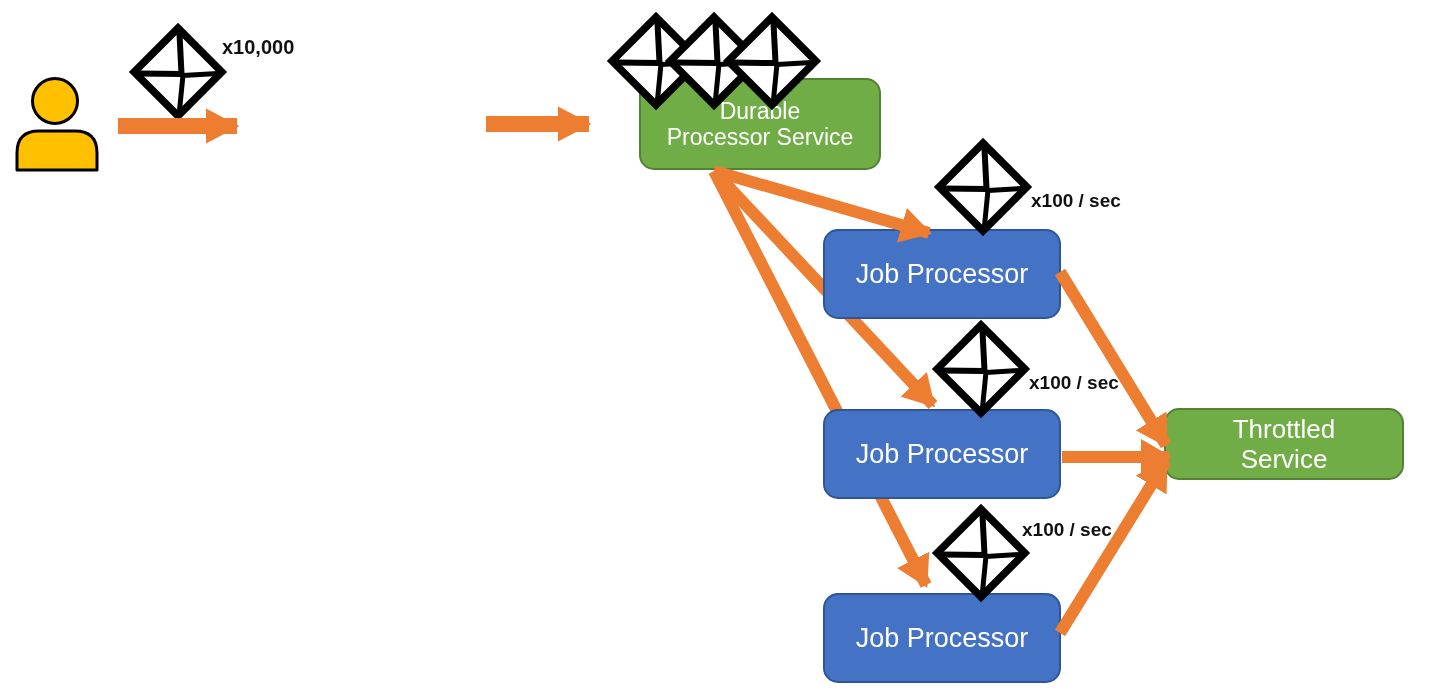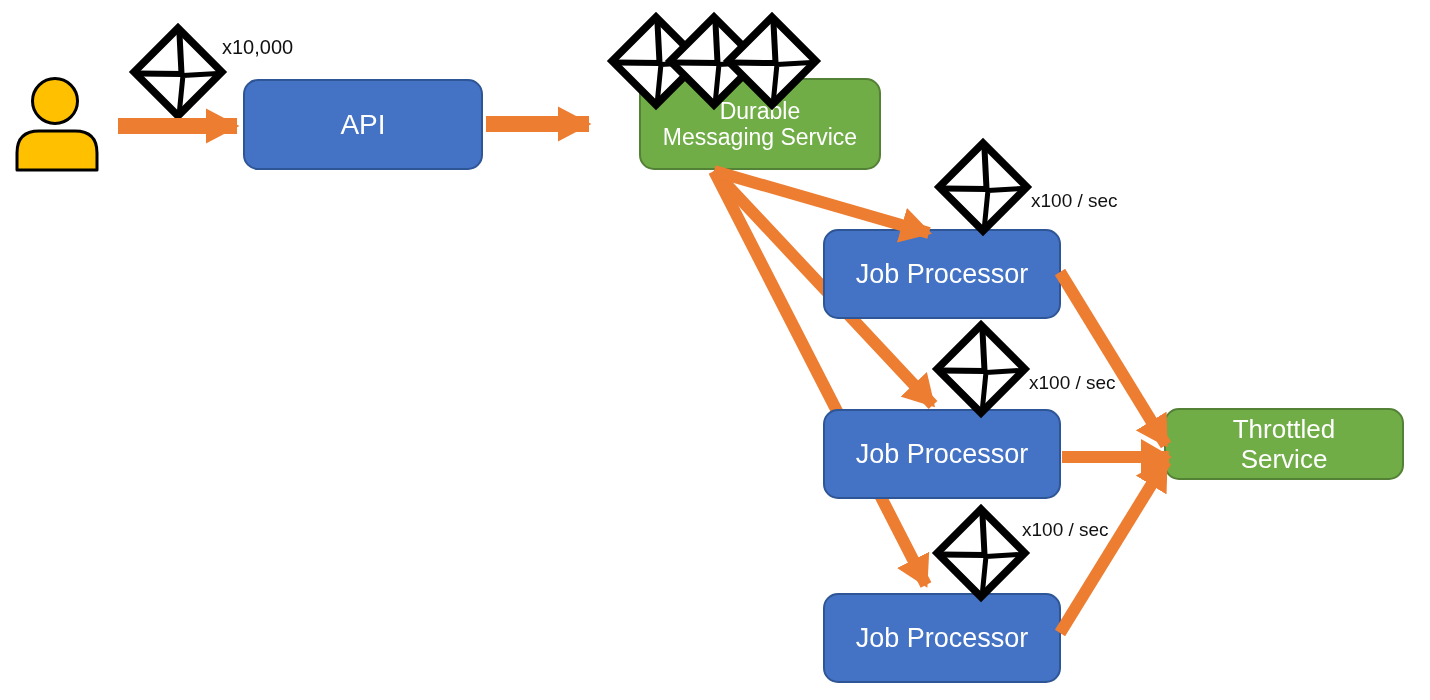--- a/index.html
+++ b/index.html
@@ -22,21 +22,21 @@
   .green{background:var(--box-green);border:2px solid var(--box-green-border);margin-left:44px;}
   #api-node{left:243px;top:79px;width:240px;height:91px;font-size:28px;}
   #dms-node{left:595px;top:78px;width:242px;height:92px;font-size:23px;line-height:26px;}
   #jp1-node{left:823px;top:229px;width:238px;height:90px;font-size:27px;}
   #jp2-node{left:823px;top:409px;width:238px;height:90px;font-size:27px;}
   #jp3-node{left:823px;top:593px;width:238px;height:90px;font-size:27px;}
   #ts-node{left:1120px;top:408px;width:240px;height:72px;font-size:26px;line-height:30px;}
   #person{position:absolute;left:6px;top:74px;z-index:2;}
   #arrows-front{z-index:3;}
   .anno{
-    position:absolute;z-index:4;color:var(--ink);font-weight:400;white-space:nowrap;
+    position:absolute;z-index:4;color:var(--ink);font-weight:700;white-space:nowrap;
   }
   #anno-input{left:222px;top:36px;font-size:20px;}
   #anno-jp1{left:1031px;top:190px;font-size:19px;}
   #anno-jp2{left:1029px;top:372px;font-size:19px;}
   #anno-jp3{left:1022px;top:519px;font-size:19px;}
   #ts-caption{
     position:absolute;left:1167px;top:506px;width:252px;z-index:4;
     font-size:15px;font-weight:700;color:var(--ink);text-align:center;white-space:nowrap;
   }
   .arrow{stroke:var(--arrow-orange);fill:none;}
@@ -67,27 +67,24 @@
     <use href="#env" transform="translate(178,72) rotate(-45)"></use>
   </svg>
 
   <div id="person">
     <svg width="104" height="100" viewBox="0 0 104 100">
       <circle cx="49" cy="27" r="22.5" fill="#FFC000" stroke="#000000" stroke-width="3"></circle>
       <path d="M11,96 L11,79 Q11,57 33,57 L69,57 Q91,57 91,79 L91,96 Z" fill="#FFC000" stroke="#000000" stroke-width="3" stroke-linejoin="round"></path>
     </svg>
   </div>
 
-  <div id="api-node" class="node blue">
-    <span>API</span>
-  </div>
 
   <div id="dms-node" class="node green">
     <span>Durable</span>
-    <span>Messaging Service</span>
+    <span>Processor Service</span>
   </div>
 
   <div id="jp1-node" class="node blue">
     <span>Job Processor</span>
   </div>
 
   <div id="jp2-node" class="node blue">
     <span>Job Processor</span>
   </div>
 

